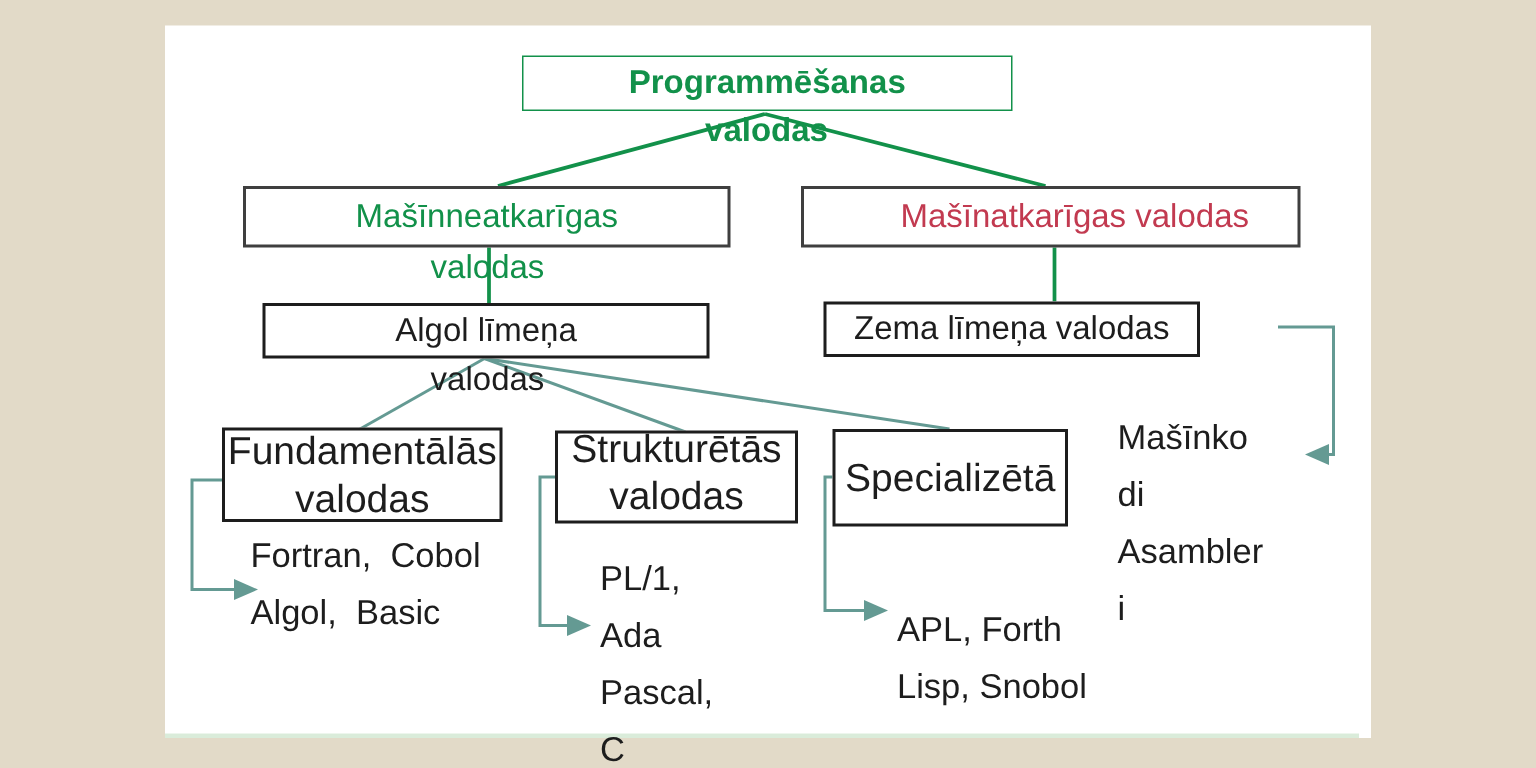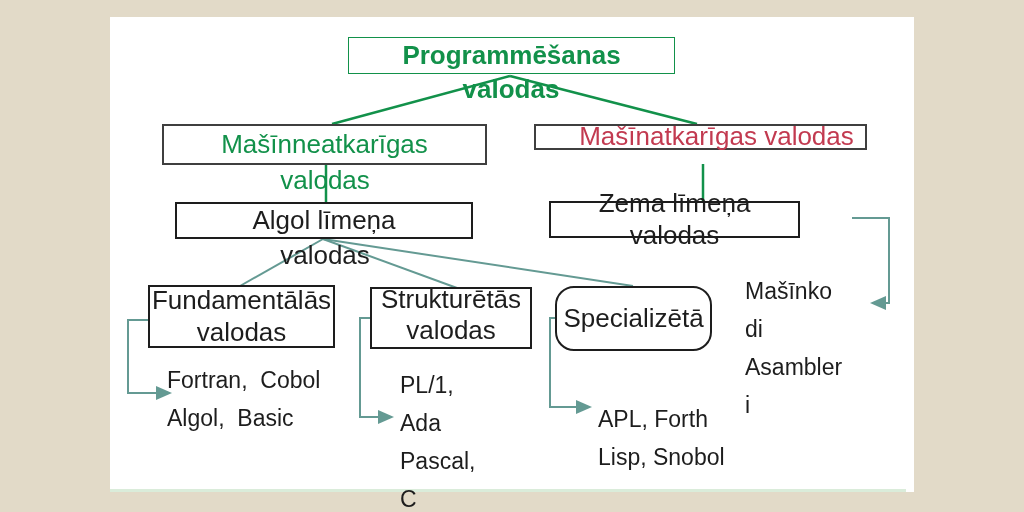--- a/index.html
+++ b/index.html
@@ -26,21 +26,21 @@
     display:flex;flex-direction:column;align-items:center;justify-content:center;
     text-align:center;line-height:1.22;
   }
   .green-border{border:1.5px solid var(--green);}
   .dark-border{border:2px solid var(--border_dark);align-items:center;}
   .black-border{border:2px solid var(--ink);}
   .t-green{color:var(--green);}
   .t-red{color:var(--red);}
   .t-ink{color:var(--ink);}
   .bold{font-weight:bold;}
-  .fs26{font-size:26px;}
+  .fs26{font-size:22px;}
   .fs21{font-size:26px;}
   .overflow-label{position:absolute;text-align:center;line-height:1.1;}
   .list{
     position:absolute;white-space:pre-wrap;font-weight:normal;
     font-size:23px;line-height:38px;color:var(--ink);
   }
 </style>
 </head>
 <body style="--green: #12914a; --red: #c23a50; --teal: #649a93; --ink: #1d1d1d; --border_dark: #3f3f3f; --background: #e2dac8; --panel: #ffffff;">
 
@@ -74,21 +74,21 @@
   <div class="node green-border t-green bold fs26" style="left:348px;top:37px;width:327px;height:37px;">
     <div>Programmēšanas</div>
   </div>
   <div class="overflow-label t-green bold fs26" style="left:411px;top:75px;width:200px;">valodas</div>
 
   <div class="node dark-border t-green fs26" style="left:162px;top:124px;width:325px;height:41px;">
     <div>Mašīnneatkarīgas</div>
   </div>
   <div class="overflow-label t-green fs26" style="left:225px;top:166px;width:200px;">valodas</div>
 
-  <div class="node dark-border t-red fs26" style="left:534px;top:124px;width:333px;height:26px;padding-left:32px;">
+  <div class="node dark-border t-red fs26" style="left:534px;top:124px;width:333px;height:41px;padding-left:32px;">
     <div>Mašīnatkarīgas valodas</div>
   </div>
 
   <div class="node black-border t-ink fs26" style="left:175px;top:202px;width:298px;height:37px;">
     <div>Algol līmeņa</div>
   </div>
   <div class="overflow-label t-ink fs26" style="left:225px;top:241px;width:200px;">valodas</div>
 
   <div class="node black-border t-ink fs26" style="left:549px;top:201px;width:251px;height:37px;">
     <div>Zema līmeņa valodas</div>
@@ -97,25 +97,25 @@
   <div class="node black-border t-ink fs21" style="left:148px;top:285px;width:187px;height:63px;">
     <div>Fundamentālās</div>
     <div>valodas</div>
   </div>
 
   <div class="node black-border t-ink fs21" style="left:370px;top:287px;width:162px;height:62px;justify-content:flex-end;">
     <div>Strukturētās</div>
     <div>valodas</div>
   </div>
 
-  <div class="node black-border t-ink fs21" style="left:555px;top:286px;width:157px;height:65px;border-radius:19px;">
+  <div class="node black-border t-ink fs21" style="left:555px;top:286px;width:157px;height:65px;">
     <div>Specializētā</div>
   </div>
 
-  <div class="list" style="left:167px;top:361px;width:200px;">Fortran,  Cobol
+  <div class="list" style="left:167px;top:351px;width:200px;">Fortran,  Cobol
 Algol,  Basic</div>
 
   <div class="list" style="left:400px;top:366px;width:120px;">PL/1,
 Ada
 Pascal,
 C</div>
 
   <div class="list" style="left:598px;top:372px;width:160px;margin-top:28px;">APL, Forth
 Lisp, Snobol</div>
 

